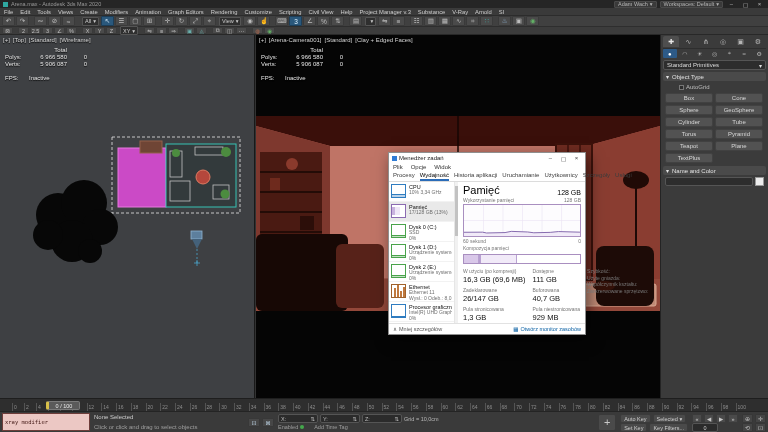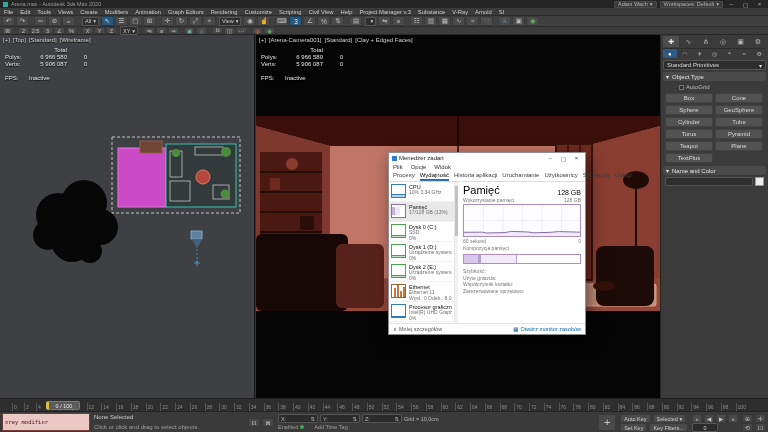--- a/index.html
+++ b/index.html
@@ -580,20 +580,48 @@
       <div class="lab-row">
           <span>Kompozycja pamięci</span>
         </div>
       <div class="tm-comp" id="tm-comp">
           <span class="seg" style="width: 13%; background: rgb(217, 200, 233);"></span>
           <span class="seg" style="width: 2%; background: rgb(183, 158, 209);"></span>
           <span class="seg" style="width: 31%; background: rgb(241, 234, 248);"></span>
           <span class="seg" style="width: 54%; background: rgb(255, 255, 255);"></span>
         </div>
       <div class="tm-statcols">
+        <div id="tm-colA">
+            <div class="stat">
+              <div class="lbl">W użyciu (po kompresji)</div>
+              <div class="val">16,3 GB (69,6 MB)</div>
+            </div>
+            <div class="stat">
+              <div class="lbl">Zadeklarowane</div>
+              <div class="val">26/147 GB</div>
+            </div>
+            <div class="stat">
+              <div class="lbl">Pula stronicowana</div>
+              <div class="val">1,3 GB</div>
+            </div>
+          </div>
+        <div id="tm-colB">
+            <div class="stat">
+              <div class="lbl">Dostępne</div>
+              <div class="val">111 GB</div>
+            </div>
+            <div class="stat">
+              <div class="lbl">Buforowana</div>
+              <div class="val">40,7 GB</div>
+            </div>
+            <div class="stat">
+              <div class="lbl">Pula niestronicowana</div>
+              <div class="val">929 MB</div>
+            </div>
+          </div>
         <div id="tm-colC">
             <div class="dlab">Szybkość:</div>
             <div class="dlab">Użyte gniazda:</div>
             <div class="dlab">Współczynnik kształtu:</div>
             <div class="dlab">Zarezerwowane sprzętowo:</div>
           </div>
       </div>
     </div>
   </div>
   <div class="tm-foot">

